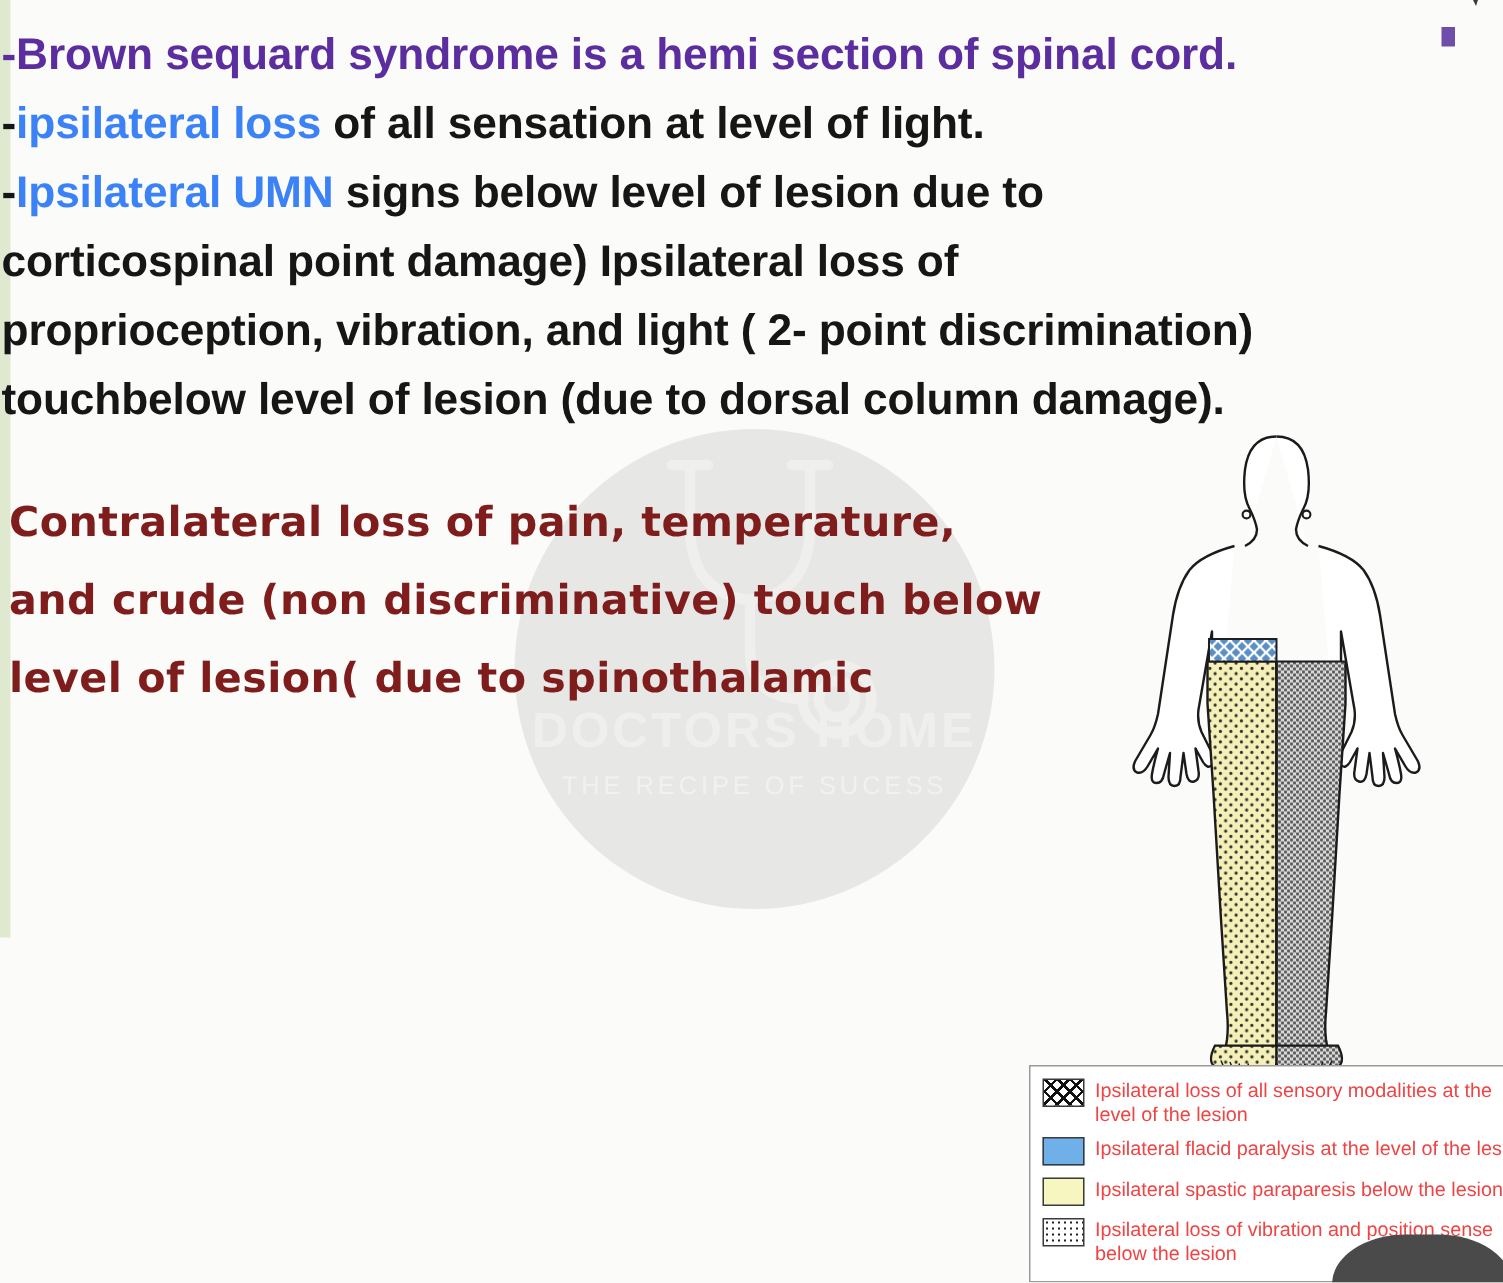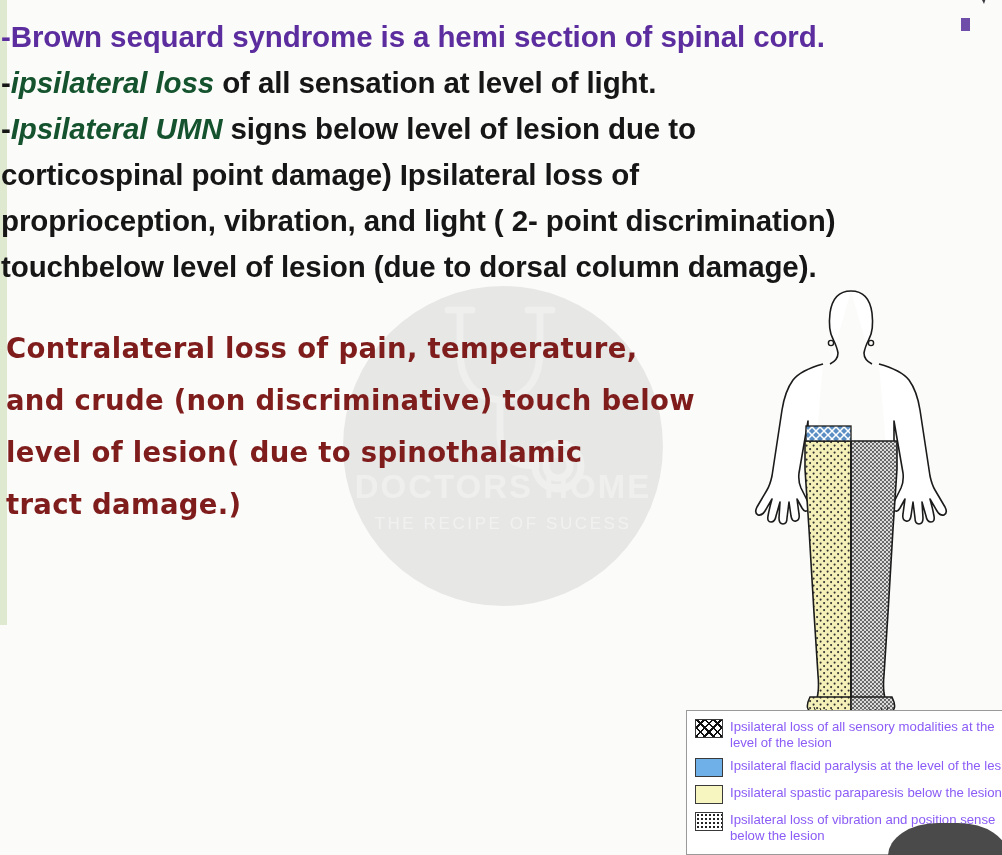--- a/index.html
+++ b/index.html
@@ -126,21 +126,21 @@
   .body-line {
     font-family: "Liberation Sans", sans-serif;
     font-weight: bold;
     font-size: 29.5px;
     line-height: 46px;
     color: #1b1b1b;
     white-space: nowrap;
     letter-spacing: -0.1px;
   }
   .ink-purple { color: #5c2d9e; }
-  .ink-crimson { color: #14532d; font-style: italic; }
+  .ink-crimson { color: #3b82f6; }
   .ink-dark { color: #161616; }
 
   
   #blue-block {
     position: absolute;
     left: 6px;
     top: 322px;
     width: 760px;
     z-index: 3;
   }
@@ -203,21 +203,21 @@
   .sw-yellow { background: #f7f5c0; }
   .sw-dot {
     background-color: #ffffff;
     background-image: radial-gradient(#222 0.9px, transparent 1px);
     background-size: 4px 4px;
   }
   .legend-text {
     font-family: "Liberation Sans", sans-serif;
     font-size: 13.2px;
     line-height: 15.5px;
-    color: #8b5cf6;
+    color: #ef4444;
     white-space: nowrap;
     padding-top: 1px;
   }
   .legend-text .l2 { display: block; }
 </style>
 </head>
 <body>
 
 <div id="slide">
 
@@ -271,21 +271,20 @@
     <div class="body-line">
       <span class="ink-dark">touchbelow level of lesion (due to dorsal column damage).</span>
     </div>
 
   </div>
 
   <div id="blue-block">
     <div class="blue-line">Contralateral loss of pain, temperature,</div>
     <div class="blue-line">and crude (non discriminative) touch below</div>
     <div class="blue-line">level of lesion( due to spinothalamic</div>
-    <div class="blue-line">tract damage.)</div>
   </div>
 
   <div id="figure-wrap">
     <svg id="figure-svg" width="302" height="430" viewBox="0 0 302 430">
       <defs>
         <pattern id="pat-yellow" width="7" height="7" patternUnits="userSpaceOnUse">
           <rect width="7" height="7" fill="#f4f0b8"></rect>
           <circle cx="1.6" cy="1.6" r="1.05" fill="#2f2f2f"></circle>
           <circle cx="5.1" cy="5.1" r="1.05" fill="#2f2f2f"></circle>
         </pattern>

